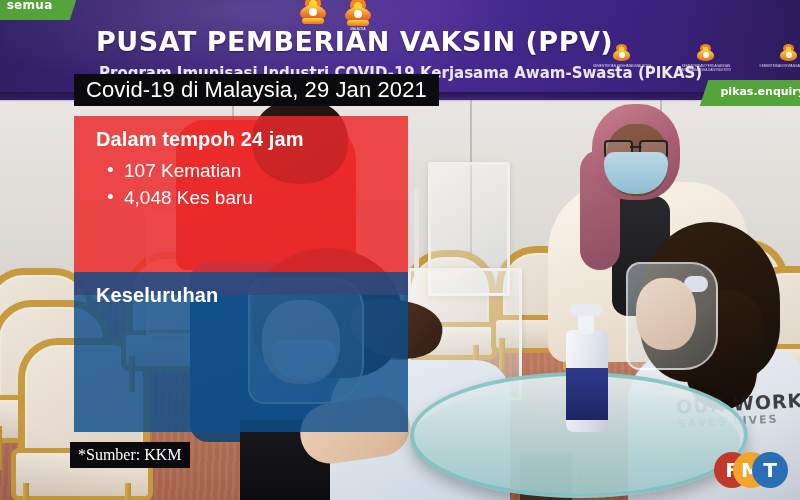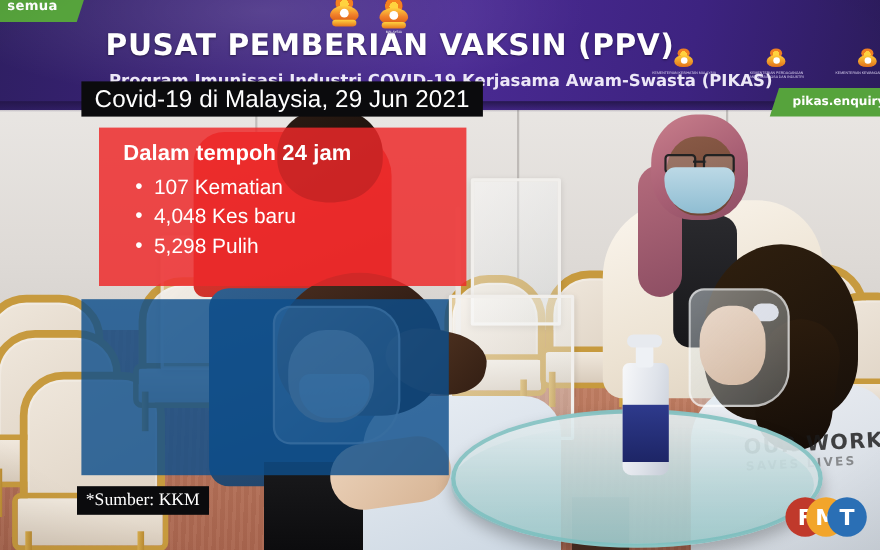--- a/index.html
+++ b/index.html
@@ -171,21 +171,21 @@
     background:linear-gradient(160deg,#2f5f8e,#1f4166);}
   .p-bend-dark{position:absolute;left:240px;top:420px;width:150px;height:80px;
     background:linear-gradient(180deg,#1a1a1c,#0c0c0e);}
 
   
   .title-bar{position:absolute;left:74px;top:74px;height:32px;background:#0b0b0d;
     display:flex;align-items:center;padding:0 12px;}
   .title-bar .t{color:#ffffff;font-size:22px;letter-spacing:.1px;white-space:nowrap;}
 
   .box{position:absolute;padding:12px 16px 16px 16px;color:#fff;box-sizing:border-box;}
-  .box.red{left:90px;top:116px;width:334px;height:144px;background:rgba(237,41,42,.84);}
+  .box.red{left:74px;top:116px;width:334px;height:179px;background:rgba(237,41,42,.84);}
   .box.blue{left:74px;top:272px;width:334px;height:160px;background:rgba(13,78,139,.82);}
   .box h2{margin:0 0 6px 6px;font-size:20px;font-weight:bold;letter-spacing:.1px;}
   .box ul{margin:0;padding:0 0 0 34px;list-style:none;}
   .box li{position:relative;font-size:19px;line-height:27px;white-space:nowrap;}
   .box li::before{content:"\2022";position:absolute;left:-17px;top:-1px;font-size:19px;}
 
   .source-bar{position:absolute;left:70px;top:442px;height:26px;background:#0b0b0d;
     display:flex;align-items:center;padding:0 8px;}
   .source-bar .s{color:#fff;font-size:16px;white-space:nowrap;font-family:Liberation Serif, serif;}
 
@@ -354,33 +354,33 @@
       <span>semua</span>
     </div>
     <div class="green-tab-r">
       <span>pikas.enquiry@</span>
     </div>
 
     <div class="vignette"></div>
   </div>
 
   <div class="title-bar">
-    <span class="t">Covid-19 di Malaysia, 29 Jun 2021</span>
+    <span class="t">Covid-19 di Malaysia, 29 Jan 2021</span>
   </div>
 
   <div class="box red">
     <h2>Dalam tempoh 24 jam</h2>
     <ul>
       <li>107 Kematian</li>
       <li>4,048 Kes baru</li>
-      <li>5,298 Pulih</li>
     </ul>
   </div>
 
   <div class="box blue">
+    <h2>Keseluruhan</h2>
   </div>
 
   <div class="source-bar">
     <span class="s">*Sumber: KKM</span>
   </div>
 
   <div class="fmt">
     <span class="circ f">F</span>
     <span class="circ m">M</span>
     <span class="circ t">T</span>

